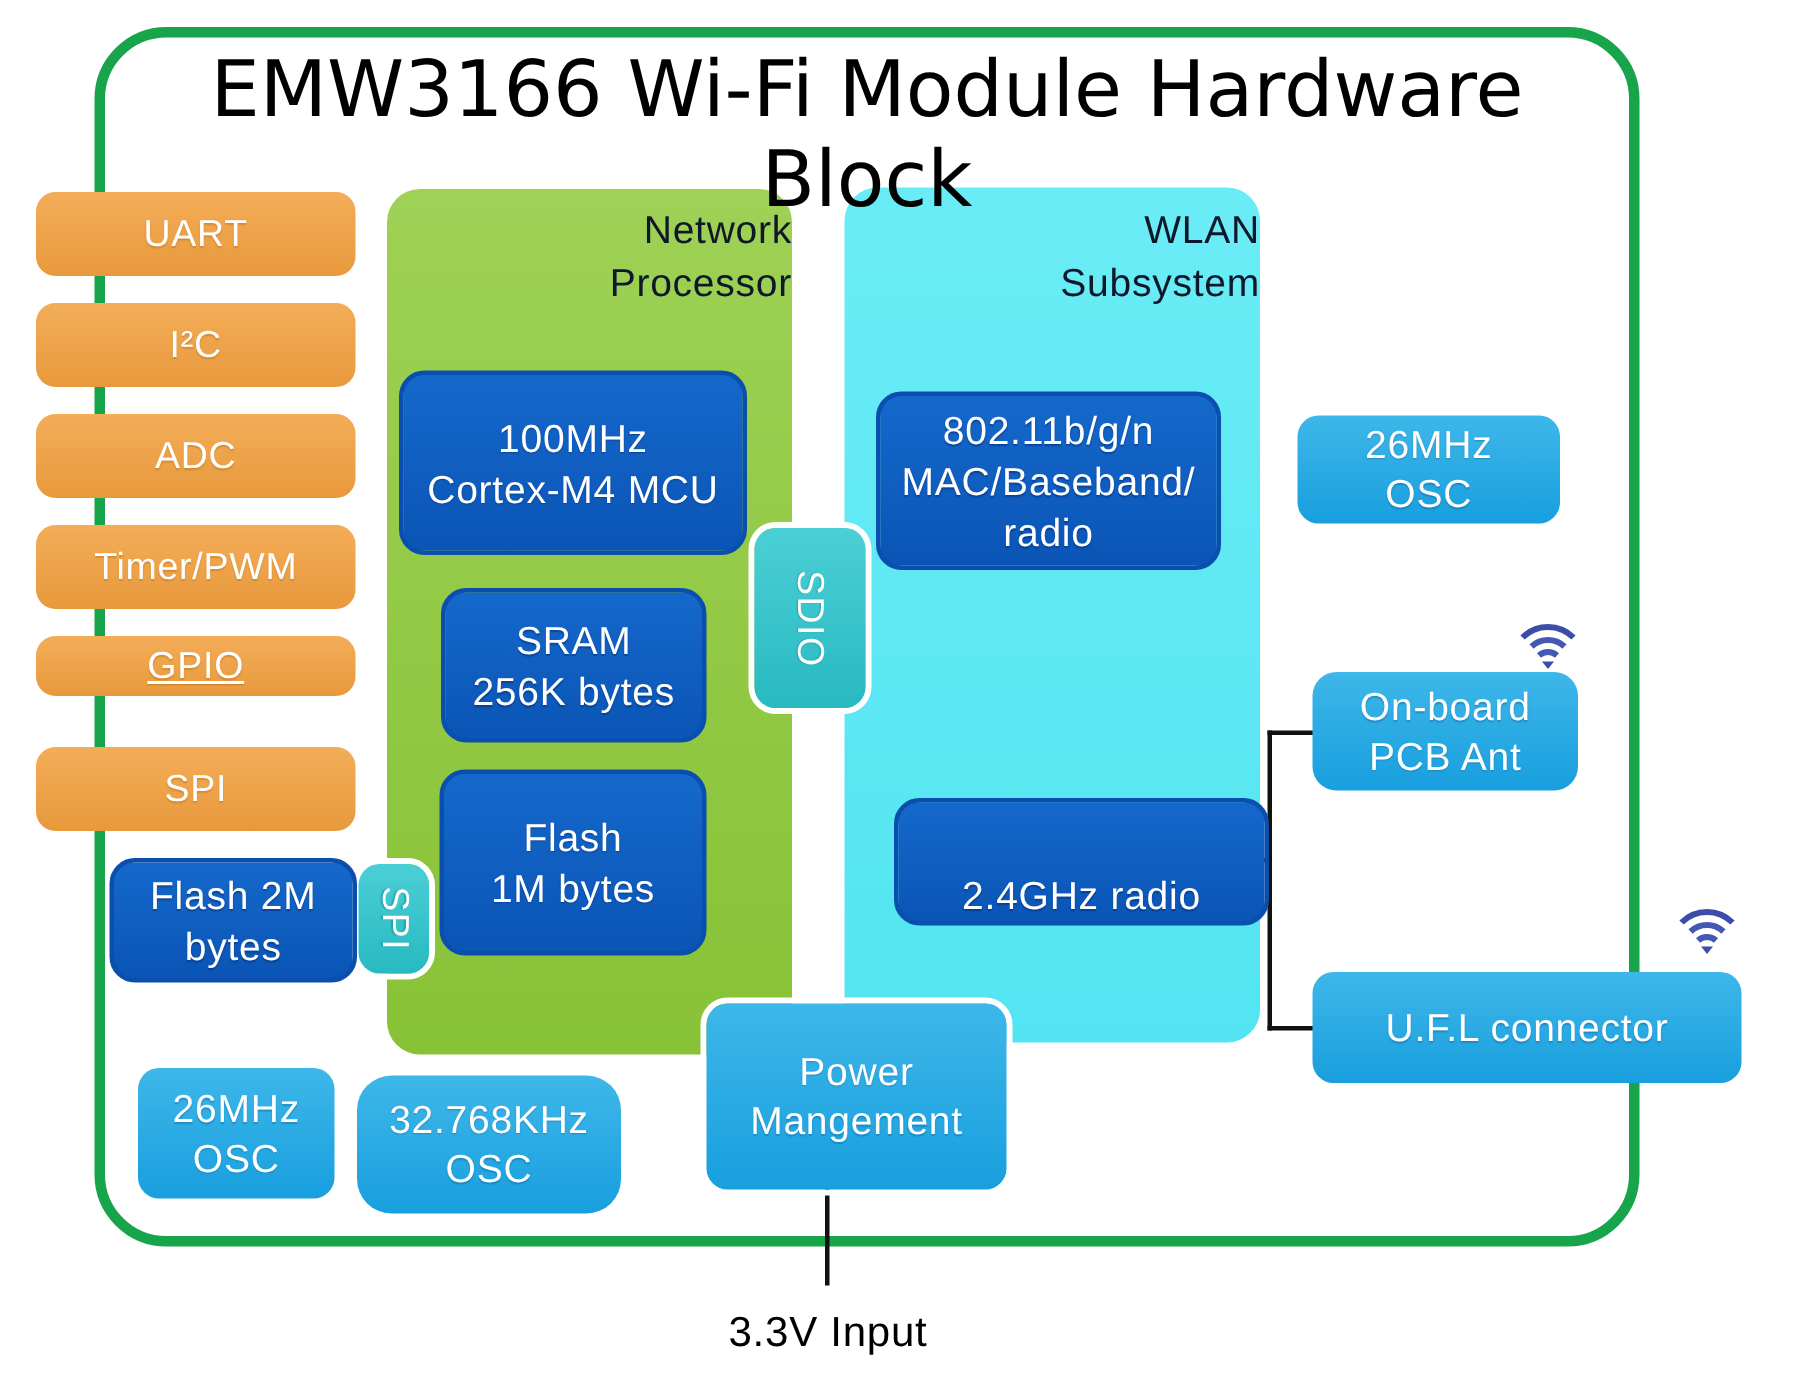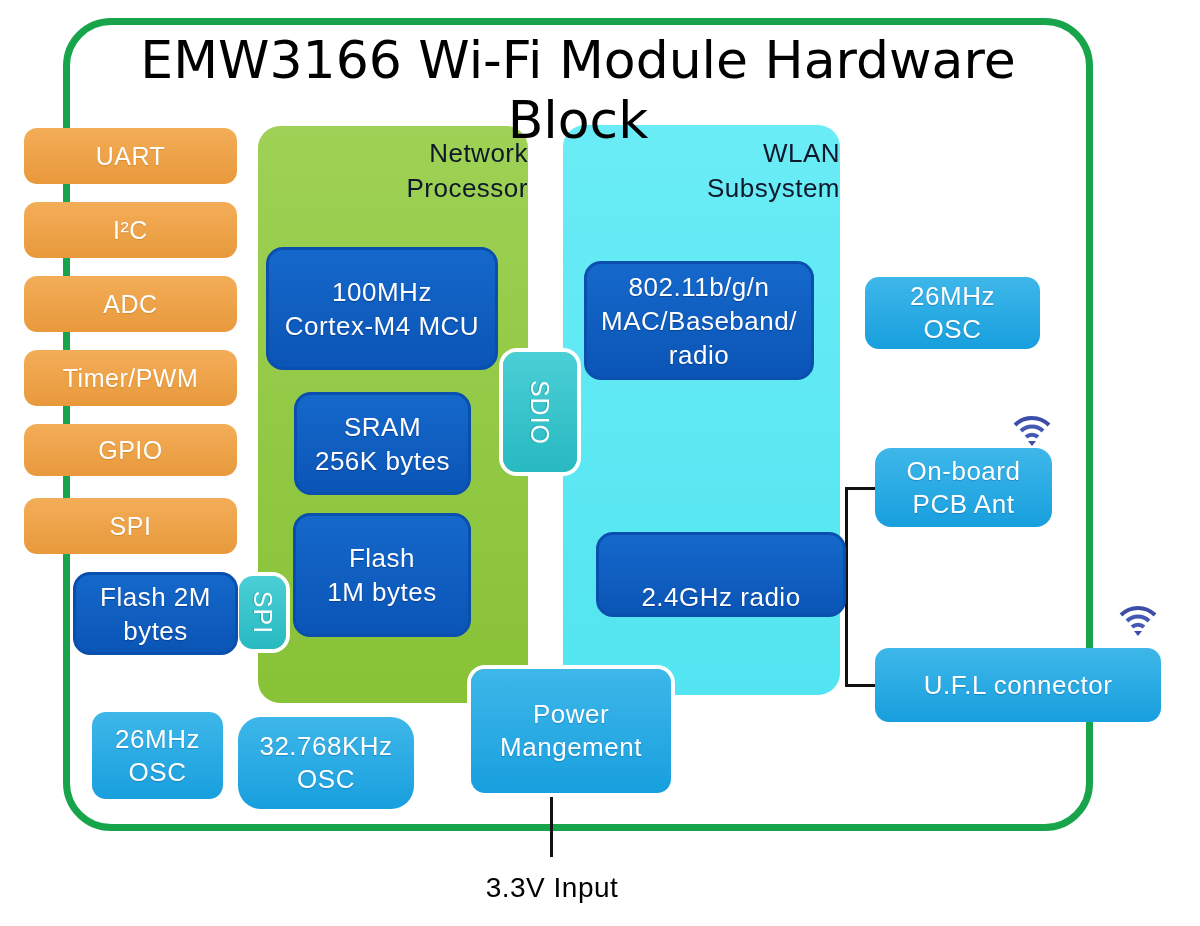--- a/index.html
+++ b/index.html
@@ -94,21 +94,21 @@
   </div>
   <div class="box orange" style="left:24px; top:202px; width:213px; height:56px;">
     <span>I²C</span>
   </div>
   <div class="box orange" style="left:24px; top:276px; width:213px; height:56px;">
     <span>ADC</span>
   </div>
   <div class="box orange" style="left:24px; top:350px; width:213px; height:56px;text-align:center;">
     <span>Timer/PWM</span>
   </div>
-  <div class="box orange" style="left:24px; top:424px; width:213px; height:52px;">
+  <div class="box orange" style="left:24px; top:424px; width:213px; height:40px;text-decoration:underline;">
     <span>GPIO</span>
   </div>
   <div class="box orange" style="left:24px; top:498px; width:213px; height:56px;">
     <span>SPI</span>
   </div>
 
   <div class="box teal-tab" style="left:239px; top:576px; width:47px; height:73px; z-index:4;">
     <span class="vtext">SPI</span>
   </div>
   <div class="box dkblue" style="left:73px; top:572px; width:165px; height:83px; z-index:5;">

